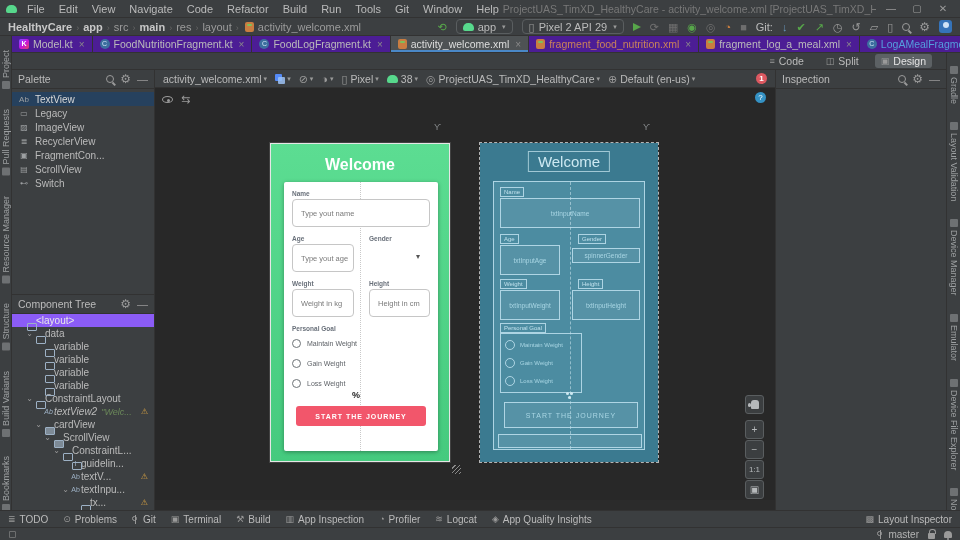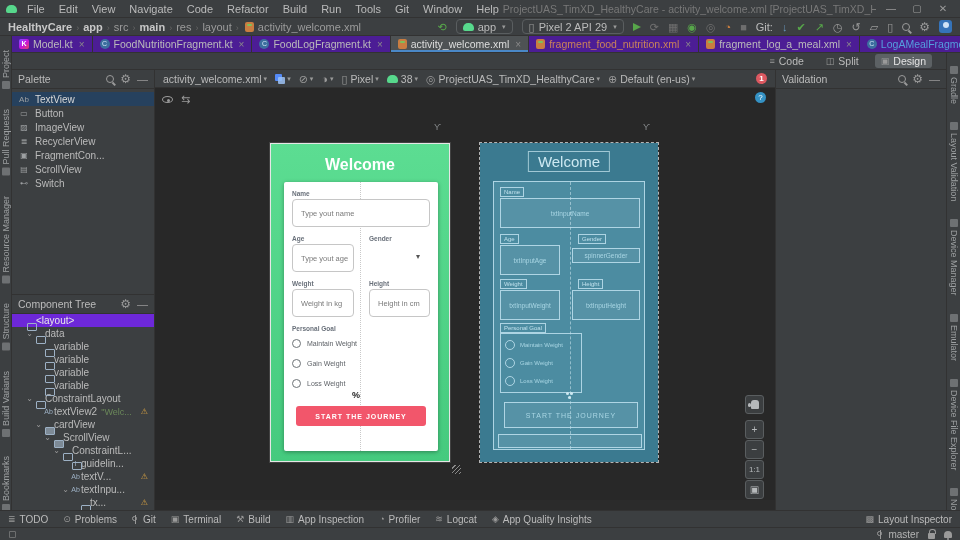--- a/index.html
+++ b/index.html
@@ -78,21 +78,21 @@
   .pcat{padding:3px 0 3px 9px;font-size:10px;color:#bbb}
   .pcat.sel{background:#26415e;color:#d8d8d8}
   #palette-comps{flex:1;padding-top:3px}
   .pcomp{display:flex;align-items:center;gap:5px;padding:1.5px 0 1.5px 6px;font-size:10px;color:#bbb}
   .pcomp.sel{background:#26415e;color:#d8d8d8}
   .pi{width:12px;text-align:center;color:#9da0a2;font-size:8px}
 
   
   #ctree{left:12px;top:295px;width:143px;height:215px;background:#3c3f41;border-right:1px solid #323232;overflow:hidden}
   .trow{display:flex;align-items:center;height:13px;font-size:10px;color:#bbb;white-space:nowrap}
-  .trow.sel{background:#6d28d9;color:#e8e8e8}
+  .trow.sel{background:#8b5cf6;color:#e8e8e8}
   .texp{width:9px;color:#9a9a9a;font-size:8px;text-align:center;flex:none}
   .tico{width:11px;flex:none;text-align:center;font-size:7px;color:#9db1c5}
   .tico.box{position:relative}
   .tico.box::after{content:"";position:absolute;left:1.5px;top:2px;width:8px;height:6px;border:1px solid #9db1c5;border-radius:1px}
   .tico.fill::after{background:#7d8a96}
   .tsuffix{color:#6a8759;margin-left:4px;font-size:9px}
   .twarn{color:#d9a343;margin-left:auto;margin-right:6px;font-size:8px}
 
   
   #dtoolbar{left:155px;top:70px;width:620px;height:18px;background:#3c3f41;border-bottom:1px solid #323232;
@@ -356,21 +356,21 @@
       <span style="color:#9a9a9a">—</span>
     </div>
     <div id="palette-body">
       <div id="palette-comps">
           <div class="pcomp sel">
             <span class="pi">Ab</span>
             <span>TextView</span>
           </div>
           <div class="pcomp">
             <span class="pi">▭</span>
-            <span>Button</span>
+            <span>Legacy</span>
           </div>
           <div class="pcomp">
             <span class="pi">▨</span>
             <span>ImageView</span>
           </div>
           <div class="pcomp">
             <span class="pi">≣</span>
             <span>RecyclerView</span>
           </div>
           <div class="pcomp">
@@ -424,21 +424,21 @@
         <div class="trow" style="padding-left: 22px;">
           <span class="texp"></span>
           <span class="tico box"></span>
           <span>variable</span>
         </div>
         <div class="trow" style="padding-left: 13px;">
           <span class="texp">⌄</span>
           <span class="tico box"></span>
           <span>ConstraintLayout</span>
         </div>
-        <div class="trow" style="padding-left: 22px;">
+        <div class="trow" style="padding-left: 22px; font-style: italic;">
           <span class="texp"></span>
           <span class="tico">Ab</span>
           <span>textView2</span>
           <span class="tsuffix">"Welc...</span>
           <span class="twarn">⚠</span>
         </div>
         <div class="trow" style="padding-left: 22px;">
           <span class="texp">⌄</span>
           <span class="tico box fill"></span>
           <span>cardView</span>
@@ -604,21 +604,21 @@
         <span class="hand"></span>
       </div>
     <div class="zbtn" style="left:590px;top:332px">+</div>
     <div class="zbtn" style="left:590px;top:352px">−</div>
     <div class="zbtn" style="left:590px;top:372px;font-size:8px">1:1</div>
     <div class="zbtn" style="left:590px;top:392px">▣</div>
   </div>
 
   <div id="attrs" class="abs">
     <div class="panel-head">
-      <span class="panel-title">Validation</span>
+      <span class="panel-title">Inspection</span>
       <span class="icon-search"></span>
       <span class="icon-gear">⚙</span>
       <span style="color:#9a9a9a">—</span>
     </div>
   </div>
 
   <div id="bottombar" class="abs">
     <span id="bb-items" style="display:flex;gap:15px">
         <span class="bitem">
           <span class="bico">≣</span>

